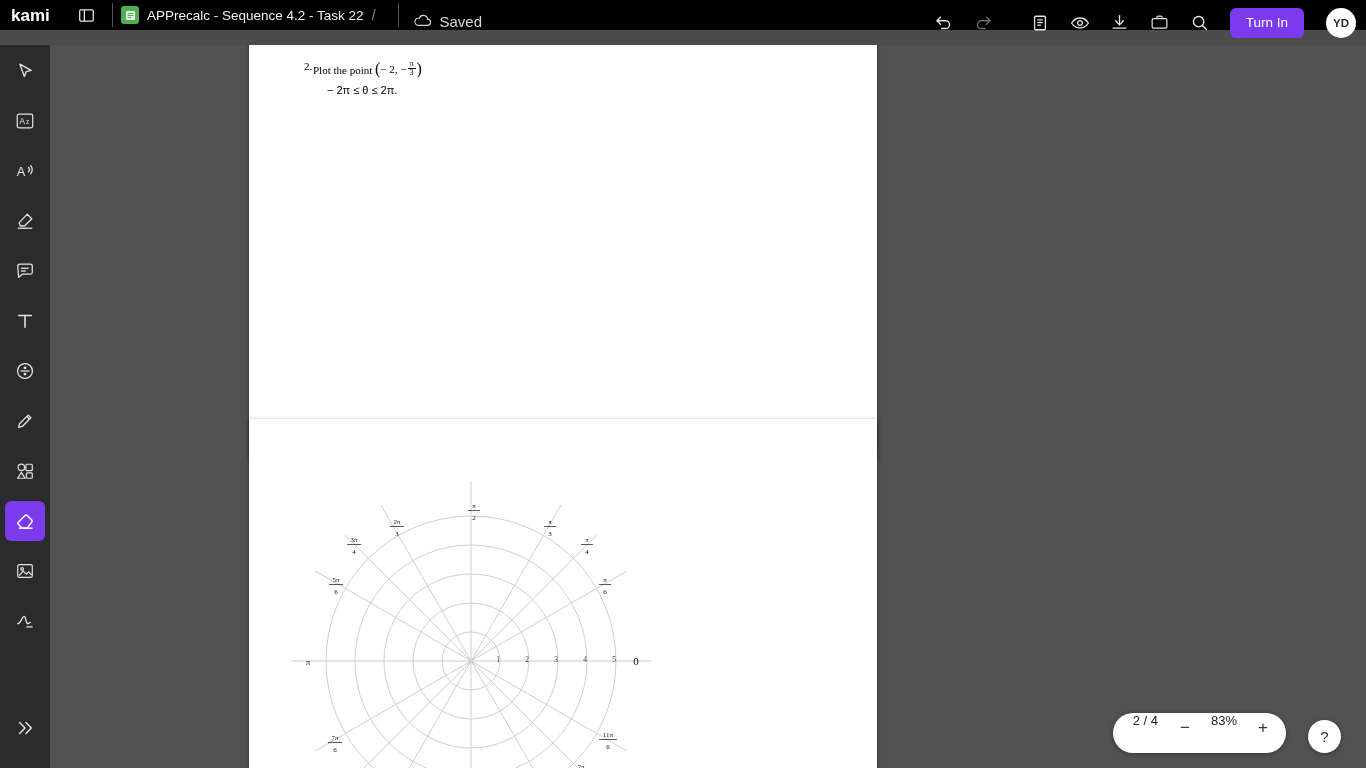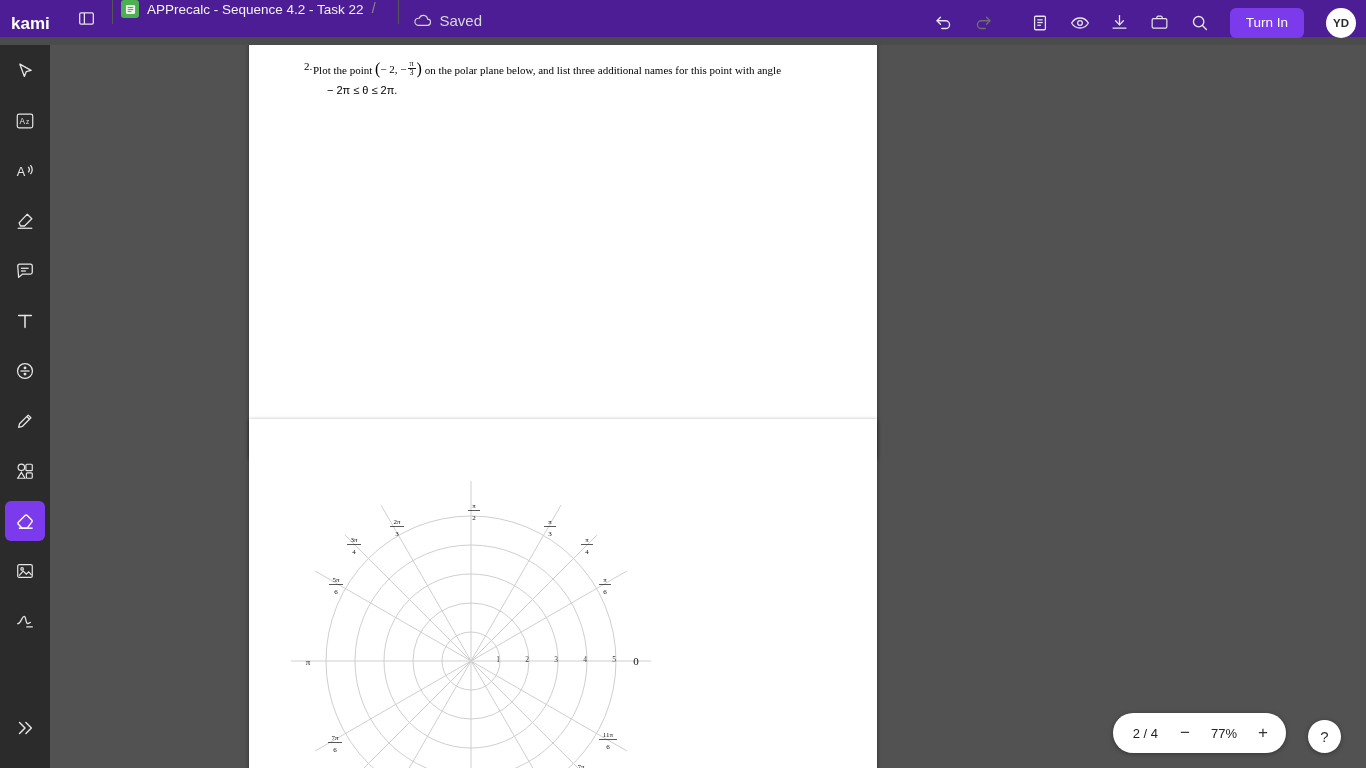--- a/index.html
+++ b/index.html
@@ -7,22 +7,22 @@
     margin: 0; padding: 0;
     width: 1366px; height: 768px;
     overflow: hidden;
     font-family: "Liberation Sans", sans-serif;
     background: #4b4b4b;
   }
   #app { position: relative; width: 1366px; height: 768px; }
 
   
   .topbar {
-    position: absolute; top: 0; left: 0; width: 1366px; height: 37px;
-    background: #4c1d95; display: flex; align-items: flex-start;
+    position: absolute; top: 0; left: 0; width: 1366px; height: 30px;
+    background: #000000; display: flex; align-items: center;
     color: #fff;
   }
   .kami-logo {
     width: 62px; height: 45px; display: flex; align-items: center; justify-content: center;
   }
   .kami-logo svg { display: block; }
   .sep-vert {
     width: 1px; height: 24px; background: #555; margin: 0 8px;
   }
   .icon-btn {
@@ -112,21 +112,21 @@
     position: absolute; left: 570px; top: 752px; font-size: 8.5px; color: #111;
     font-family: "Liberation Serif", serif;
   }
 
   
   .polar-wrap { position: absolute; left: 0; top: 0; width: 628px; height: 788px; }
 
   
   .zoombar {
     position: absolute; right: 80px; bottom: 15px; height: 40px;
-    background: #fff; border-radius: 20px; display: flex; align-items: center;
+    background: #fff; border-radius: 20px; display: flex; align-items: flex-start;
     padding: 0 8px; box-shadow: 0 1px 5px rgba(0,0,0,0.35);
   }
   .pagecount { font-size: 13px; color: #222; padding: 0 12px; }
   .zbtn {
     width: 30px; height: 30px; border-radius: 50%; border: none; background: transparent;
     font-size: 17px; color: #333; cursor: pointer; display:flex; align-items:center; justify-content:center;
   }
   .zval { font-size: 13px; color: #222; width: 48px; text-align: center; }
   .helpbtn {
     position: absolute; right: 25px; bottom: 15px; width: 33px; height: 33px;
@@ -343,21 +343,20 @@
         <span>Plot the point</span>
         <span style="display:inline-flex;align-items:center;">
           <span style="font-size:16px;line-height:1;">(</span>
           <span>− 2, −</span>
           <span class="frac">
             <span class="num">π</span>
             <span class="den">3</span>
           </span>
           <span style="font-size:16px;line-height:1;">)</span>
         </span>
-        <span>on the polar plane below, and list three additional names for this point with angle</span>
       </div>
       <div class="q-line2">− 2π ≤ θ ≤ 2π.</div>
 
       <div class="footer-rule"></div>
       <div class="footer-left">© Success Academy Charter Schools</div>
       <div class="footer-right">2</div>
     </div>
 
     <div class="page page2">
       <div class="polar-wrap">
@@ -463,19 +462,19 @@
                 <text x="301" y="117">3</text>
             </g>
           </g>
         </svg>
       </div>
     </div>
 
     <div class="zoombar">
       <span class="pagecount">2 / 4</span>
       <button class="zbtn">−</button>
-      <span class="zval">77%</span>
+      <span class="zval">83%</span>
       <button class="zbtn">+</button>
     </div>
 
     <button class="helpbtn">?</button>
   </div>
 </div>
 
 </body></html>

